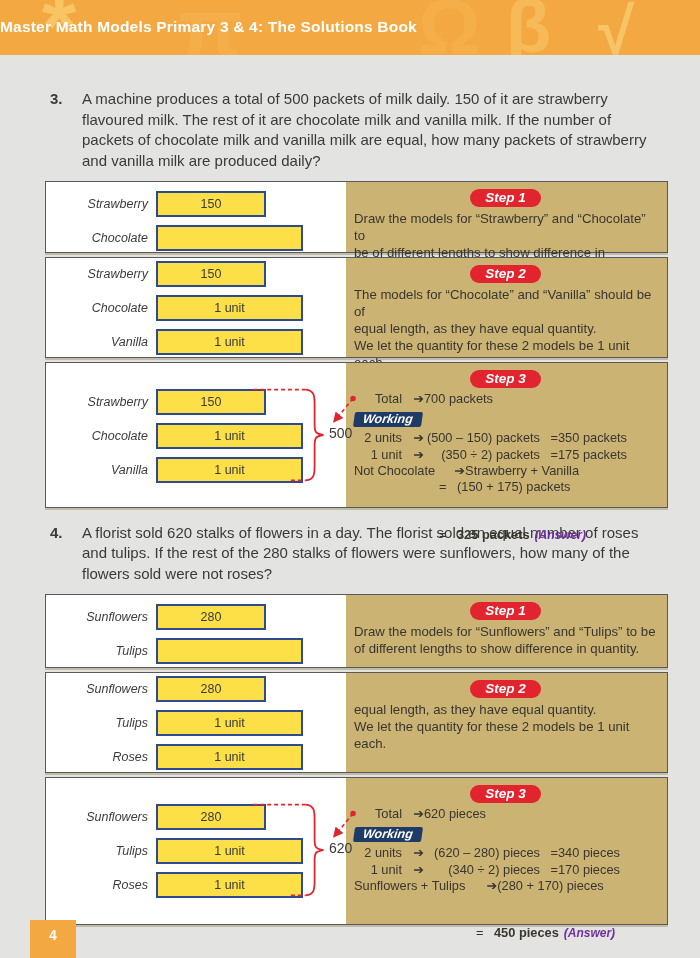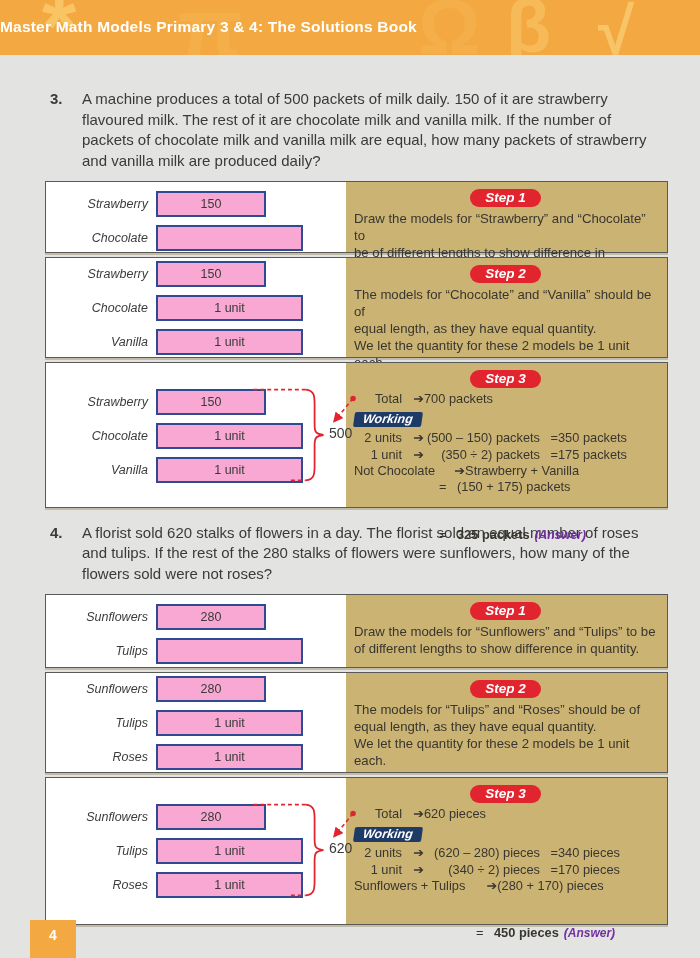--- a/index.html
+++ b/index.html
@@ -29,21 +29,21 @@
              background:#ffffff; margin-bottom:4px; box-shadow:0 2px 0 rgba(130,112,60,.35); }
   .h72{height:72px} .h74{height:74px} .h101{height:101px} .h146{height:146px} .h148{height:148px}
 
   .model { width:300px; background:#fff; }
   .rows2 { padding-top:9px; }
   .rows3 { padding-top:3px; }
   .rows3tall { padding-top:26px; }
   .bar-row { display:flex; align-items:center; height:26px; margin-bottom:8px; }
   .bar-label { width:110px; padding-right:8px; text-align:right; font-style:italic;
                font-size:12.5px; color:#3c3c3b; }
-  .bar { height:26px; border:2.5px solid #2e4b92; background:#f9a8d4; display:flex;
+  .bar { height:26px; border:2.5px solid #2e4b92; background:#fde047; display:flex;
          align-items:center; justify-content:center; font-size:12.5px; color:#3a3a38; }
   .bar.short { width:110px; } .bar.long { width:147px; }
 
   .info { flex:1; background:#cbb374; padding:6px 10px 4px 8px; }
   .badge-wrap { text-align:center; margin-bottom:3px; }
   .step-badge { display:inline-block; background:#e2242f; color:#fff; font-style:italic;
                 font-weight:bold; font-size:13.5px; padding:1px 15px 2px; border-radius:11px; }
   .info-line { font-size:13.2px; color:#38362f; line-height:1.3; }
 
   
@@ -269,21 +269,20 @@
           </div>
           <div class="bar-row">
             <span class="bar-label">Roses</span>
             <span class="bar long">
                 <span>1 unit</span>
               </span>
           </div>
         </div>
         <div class="info">
           <div class="badge-wrap"><span class="step-badge">Step 2</span></div>
-          <div class="info-line">The models for “Tulips” and “Roses” should be of</div>
           <div class="info-line">equal length, as they have equal quantity.</div>
           <div class="info-line">We let the quantity for these 2 models be 1 unit each.</div>
         </div>
       </div>
 
       <div class="stepbox h148">
         <div class="model rows3tall">
           <div class="bar-row">
             <span class="bar-label">Sunflowers</span>
             <span class="bar short">

